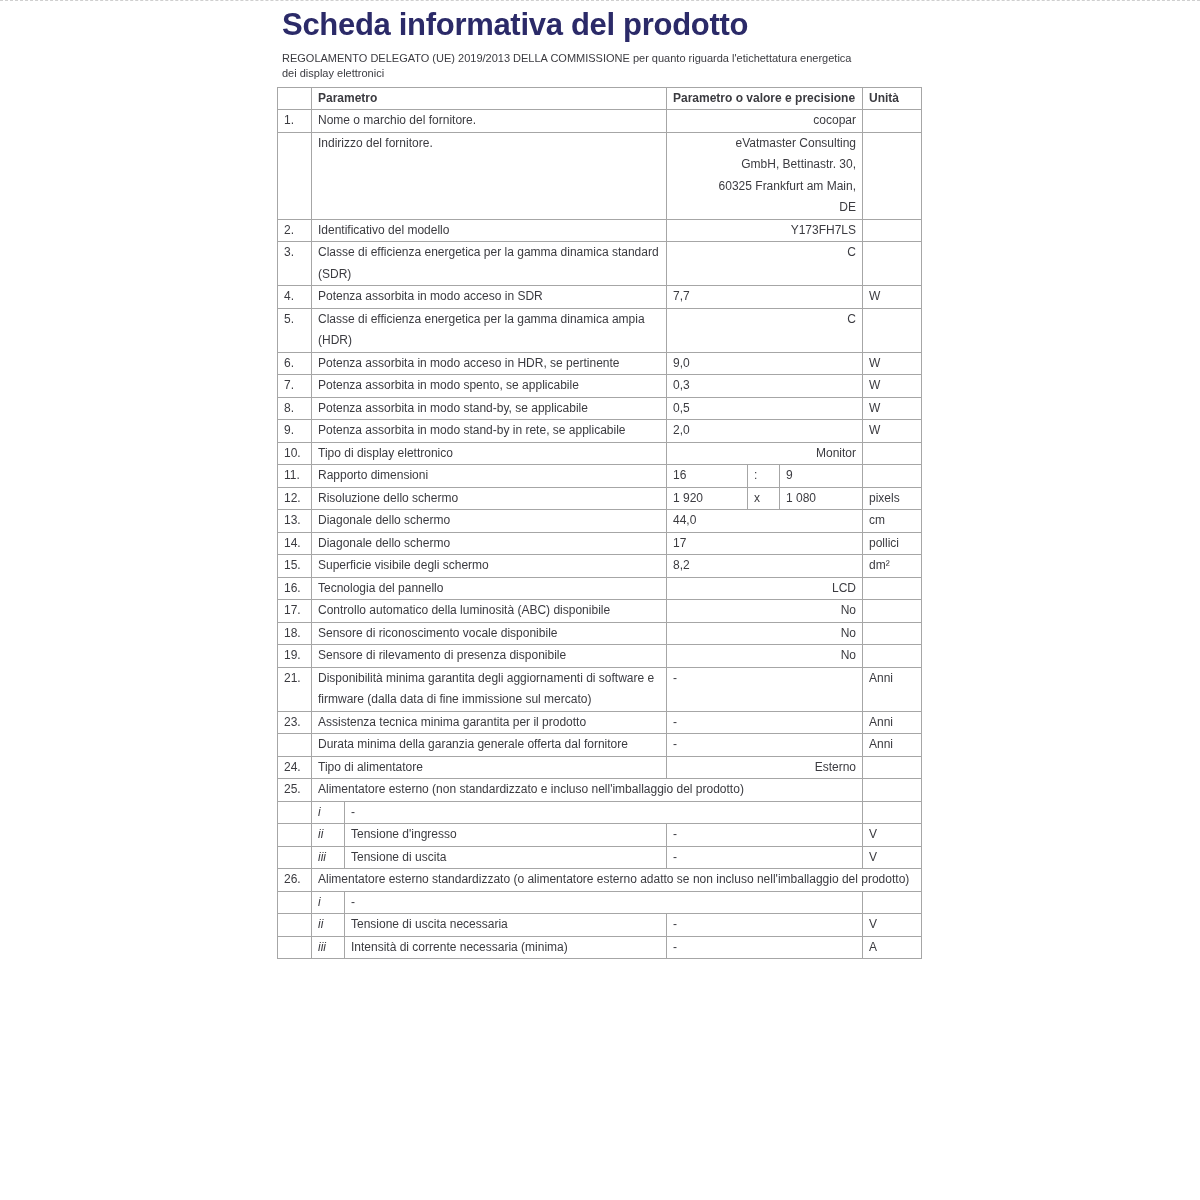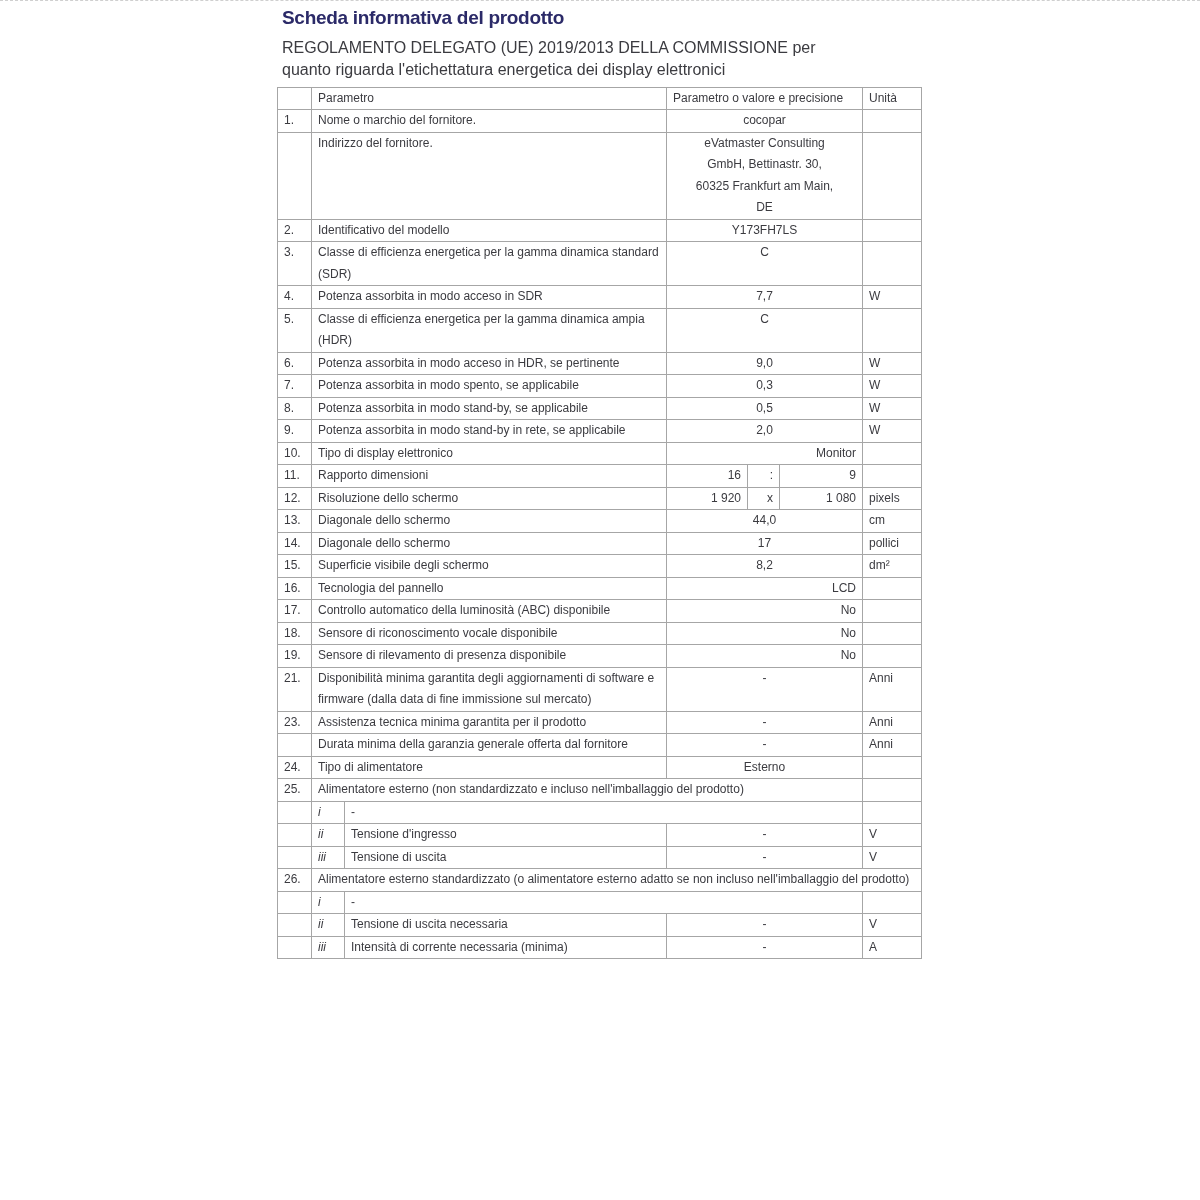--- a/index.html
+++ b/index.html
@@ -9,45 +9,45 @@
     background:#ffffff;
     overflow:hidden;
     font-family:"Liberation Sans", sans-serif;
   }
   .page::before{
     content:"";position:absolute;top:0;left:0;width:100%;
     border-top:1px dashed #cfcfcf;
   }
   .content{position:absolute;left:277px;top:0;width:648px;}
   h1.title{
-    font-size:19px;font-weight:bold;color:#2b2a68;
+    font-size:31px;font-weight:bold;color:#2b2a68;
     margin:7px 0 8px 5px;letter-spacing:-0.3px;
   }
   p.subtitle{
-    font-size:16px;color:#3b3b40;line-height:1.4;
+    font-size:11px;color:#3b3b40;line-height:1.4;
     margin:0 0 5px 5px;width:578px;
   }
   table.sheet{
     border-collapse:collapse;table-layout:fixed;width:645px;
   }
   table.sheet td{
     border:1px solid #a6a6a6;
     font-size:12px;color:#3b3b40;
     line-height:21.5px;
     padding:0 6px;
     vertical-align:top;
     overflow:hidden;
   }
-  table.sheet thead td{font-weight:normal;}
+  table.sheet thead td{font-weight:bold;}
   td.c-param{padding-right:18px;}
   td.c-num{padding-left:6px;}
   td.c-roman{font-style:italic;}
-  td.val-l{text-align:center;}
-  td.val-r{text-align:center;}
-  td.val-c{text-align:right;padding:0 2px;margin-top:36px;}
+  td.val-l{text-align:right;}
+  td.val-r{text-align:left;}
+  td.val-c{text-align:left;padding:0 2px;margin-top:36px;}
   td.val-c6{text-align:right;padding:0 0 0 113px;}
   td.pre{white-space:pre-line;margin-top:23px;}
 </style>
 </head>
 <body>
 
 <div class="page">
   <div class="content">
     <h1 class="title">Scheda informativa del prodotto</h1>
     <p class="subtitle">REGOLAMENTO DELEGATO (UE) 2019/2013 DELLA COMMISSIONE per quanto riguarda l'etichettatura energetica dei display elettronici</p>

